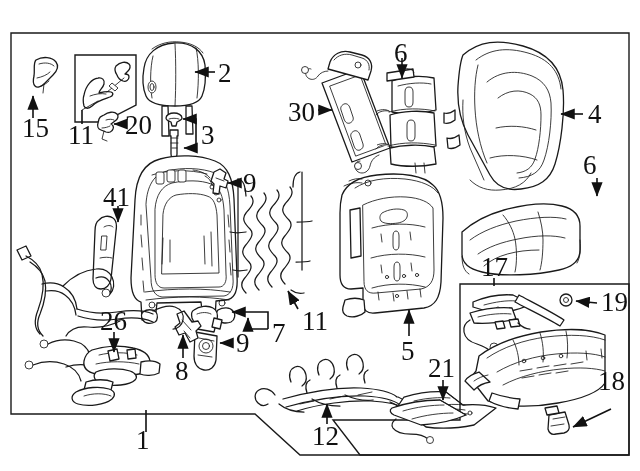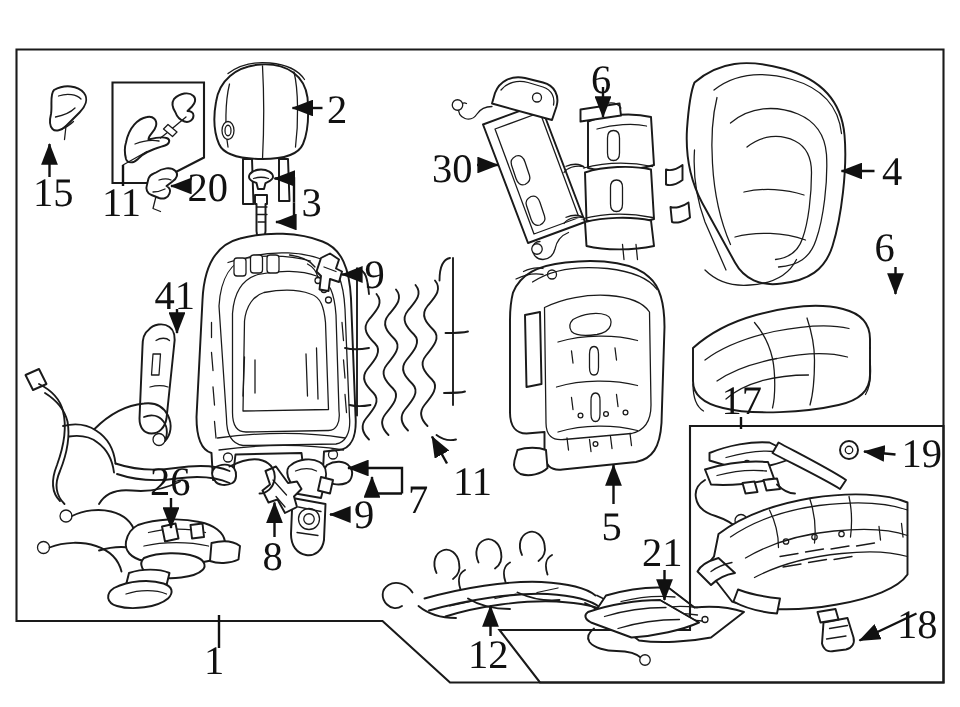--- a/index.html
+++ b/index.html
@@ -398,20 +398,20 @@
   <div class="callout cl-lg" style="left:175px;top:358px">8</div>
   <div class="callout cl-lg" style="left:243px;top:170px">9</div>
   <div class="callout cl-lg" style="left:236px;top:330px">9</div>
   <div class="callout cl-lg" style="left:302px;top:308px">11</div>
   <div class="callout cl-lg" style="left:312px;top:423px">12</div>
   <div class="callout cl-lg" style="left:68px;top:122px">11</div>
   <div class="callout cl-lg" style="left:125px;top:112px">20</div>
   <div class="callout cl-lg" style="left:22px;top:115px">15</div>
   <div class="callout cl-lg" style="left:583px;top:152px">6</div>
   <div class="callout cl-lg" style="left:481px;top:254px">17</div>
-  <div class="callout cl-lg" style="left:598px;top:403px">18</div>
+  <div class="callout cl-lg" style="left:598px;top:368px">18</div>
   <div class="callout cl-lg" style="left:601px;top:289px">19</div>
   <div class="callout cl-lg" style="left:288px;top:99px">30</div>
   <div class="callout cl-lg" style="left:428px;top:355px">21</div>
   <div class="callout cl-lg" style="left:100px;top:308px">26</div>
   <div class="callout cl-lg" style="left:103px;top:184px">41</div>
 
 </div>
 
 </body></html>

